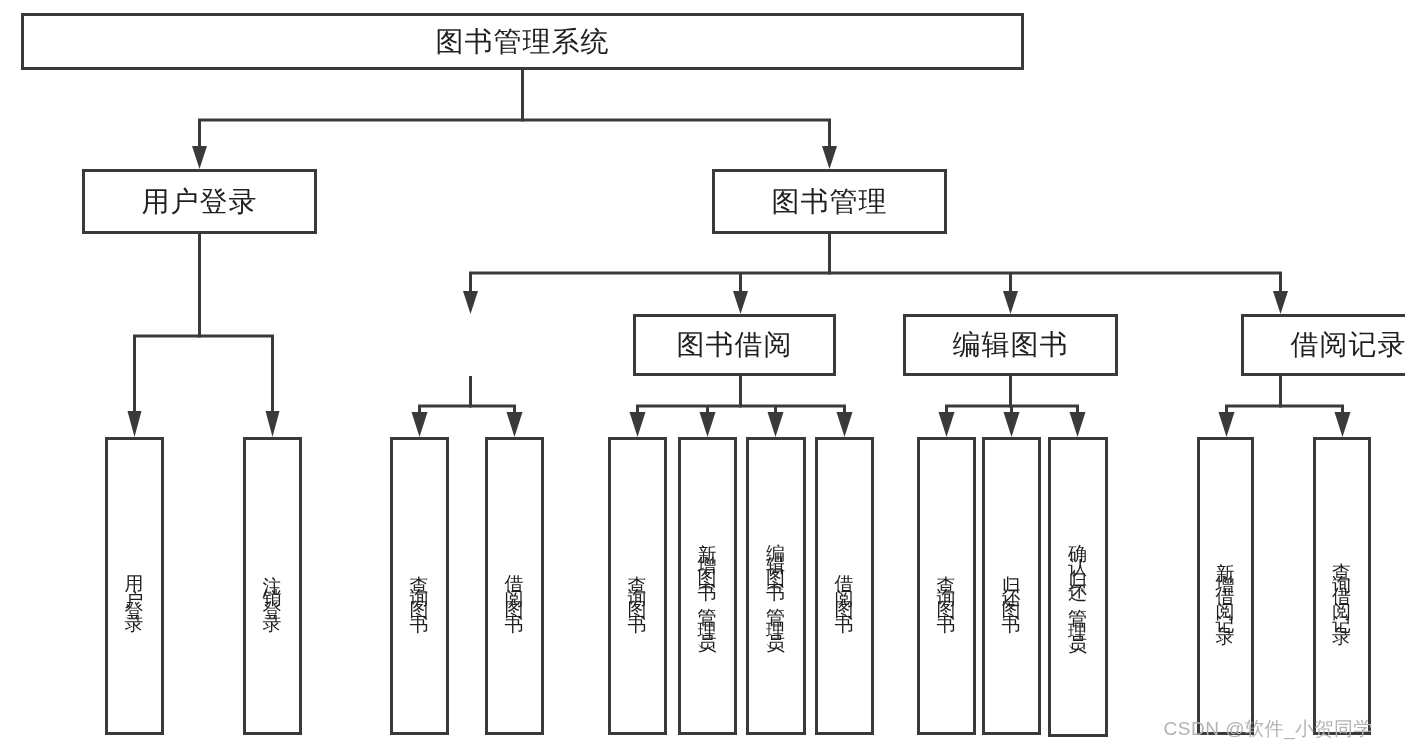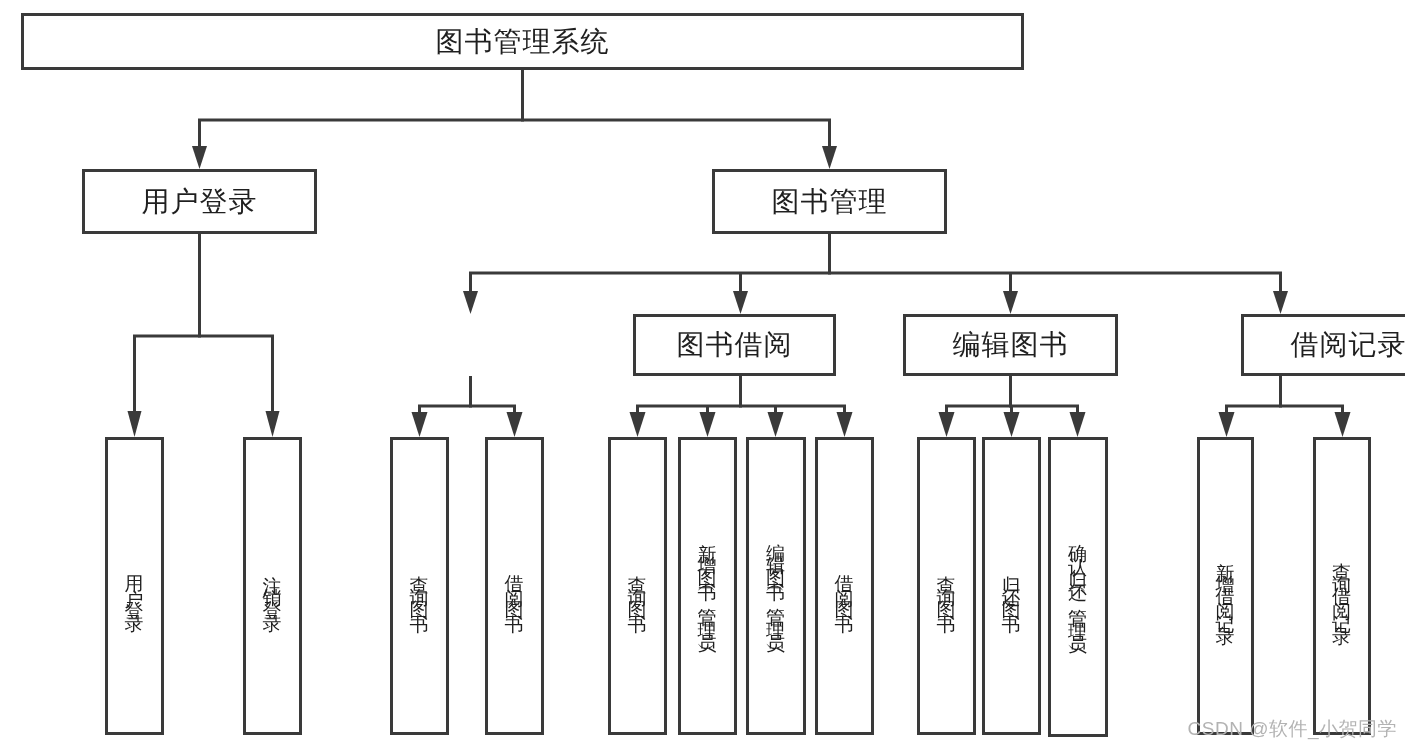--- a/index.html
+++ b/index.html
@@ -45,21 +45,21 @@
   .node.leaf .lbl {
     writing-mode: vertical-rl;
     text-orientation: mixed;
     letter-spacing: 13px;
     line-height: 1;
     white-space: nowrap;
   }
   .watermark {
     position: absolute;
     top: 716px;
-    right: 8px;
+    right: 32px;
     font-size: 19px;
     color: var(--watermark);
     letter-spacing: 0.5px;
     white-space: nowrap;
   }
 </style>
 </head>
 <body>
 
 <div class="stage">

